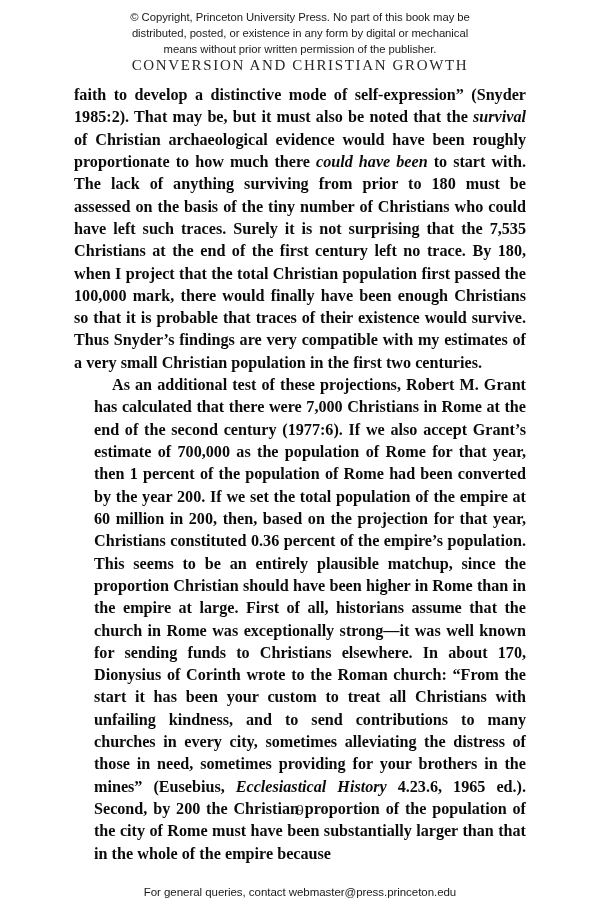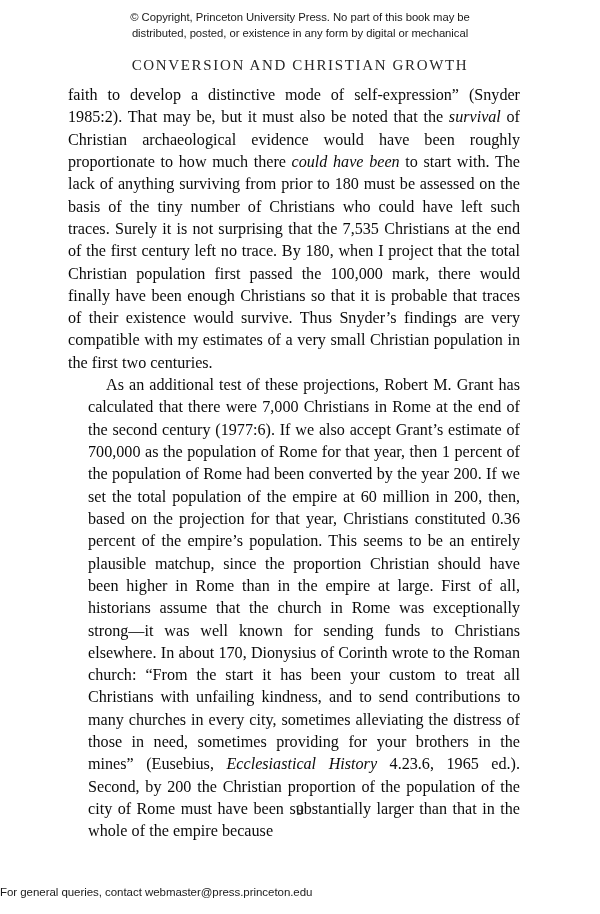--- a/index.html
+++ b/index.html
@@ -52,22 +52,23 @@
     color: #252525;
     font-variant: normal;
     text-transform: uppercase;
     white-space: nowrap;
   }
 
   
   .body-col {
     position: absolute;
     top: 84px;
-    left: 68px;
+    left: 74px;
     width: 452px;
+    font-weight: bold;
   }
   .para {
     margin: 0;
     font-size: 16.15px;
     line-height: 22.32px;
     text-align: justify;
     text-justify: inter-word;
     color: #0b0b0b;
     hyphens: manual;
     -webkit-hyphens: manual;
@@ -87,35 +88,37 @@
     color: #1c1c1c;
     font-family: "Liberation Serif", "DejaVu Serif", serif;
   }
 
   
   .footer-query {
     position: absolute;
     top: 886px;
     left: 0;
     width: 600px;
+    text-align: center;
     font-family: "Liberation Sans", "DejaVu Sans", sans-serif;
     font-size: 11.5px;
     color: #1a1a1a;
     letter-spacing: -0.05px;
     white-space: nowrap;
   }
 </style>
 </head>
 <body>
 
 <div class="page">
 
   <div class="copyright">
     <span class="cline">© Copyright, Princeton University Press. No part of this book may be</span>
     <span class="cline">distributed, posted, or existence in any form by digital or mechanical</span>
+    <span class="cline">means without prior written permission of the publisher.</span>
   </div>
 
   <div class="running-head">CONVERSION AND CHRISTIAN GROWTH</div>
 
   <div class="body-col">
     <p class="para">faith to develop a distinctive mode of self-expression” (Snyder 1985:2). That may be, but it must also be noted that the <i>survival</i> of Christian archaeological evidence would have been roughly proportionate to how much there <i>could have been</i> to start with. The lack of anything surviving from prior to 180 must be assessed on the basis of the tiny number of Christians who could have left such traces. Surely it is not surprising that the 7,535 Christians at the end of the first century left no trace. By 180, when I project that the total Christian population first passed the 100,000 mark, there would finally have been enough Christians so that it is probable that traces of their existence would survive. Thus Snyder’s findings are very compatible with my estimates of a very small Christian population in the first two centuries.</p>
     <p class="para indent">As an additional test of these projections, Robert M. Grant has calculated that there were 7,000 Christians in Rome at the end of the second century (1977:6). If we also accept Grant’s estimate of 700,000 as the population of Rome for that year, then 1 percent of the population of Rome had been converted by the year 200. If we set the total population of the empire at 60 million in 200, then, based on the projection for that year, Christians constituted 0.36 percent of the empire’s population. This seems to be an entirely plausible matchup, since the proportion Christian should have been higher in Rome than in the empire at large. First of all, historians assume that the church in Rome was exceptionally strong—it was well known for sending funds to Christians elsewhere. In about 170, Dionysius of Corinth wrote to the Roman church: “From the start it has been your custom to treat all Christians with unfailing kindness, and to send contributions to many churches in every city, sometimes alleviating the distress of those in need, sometimes providing for your brothers in the mines” (Eusebius, <i>Ecclesiastical History</i> 4.23.6, 1965 ed.). Second, by 200 the Christian proportion of the population of the city of Rome must have been substantially larger than that in the whole of the empire because</p>
   </div>
 
   <div class="folio">9</div>

